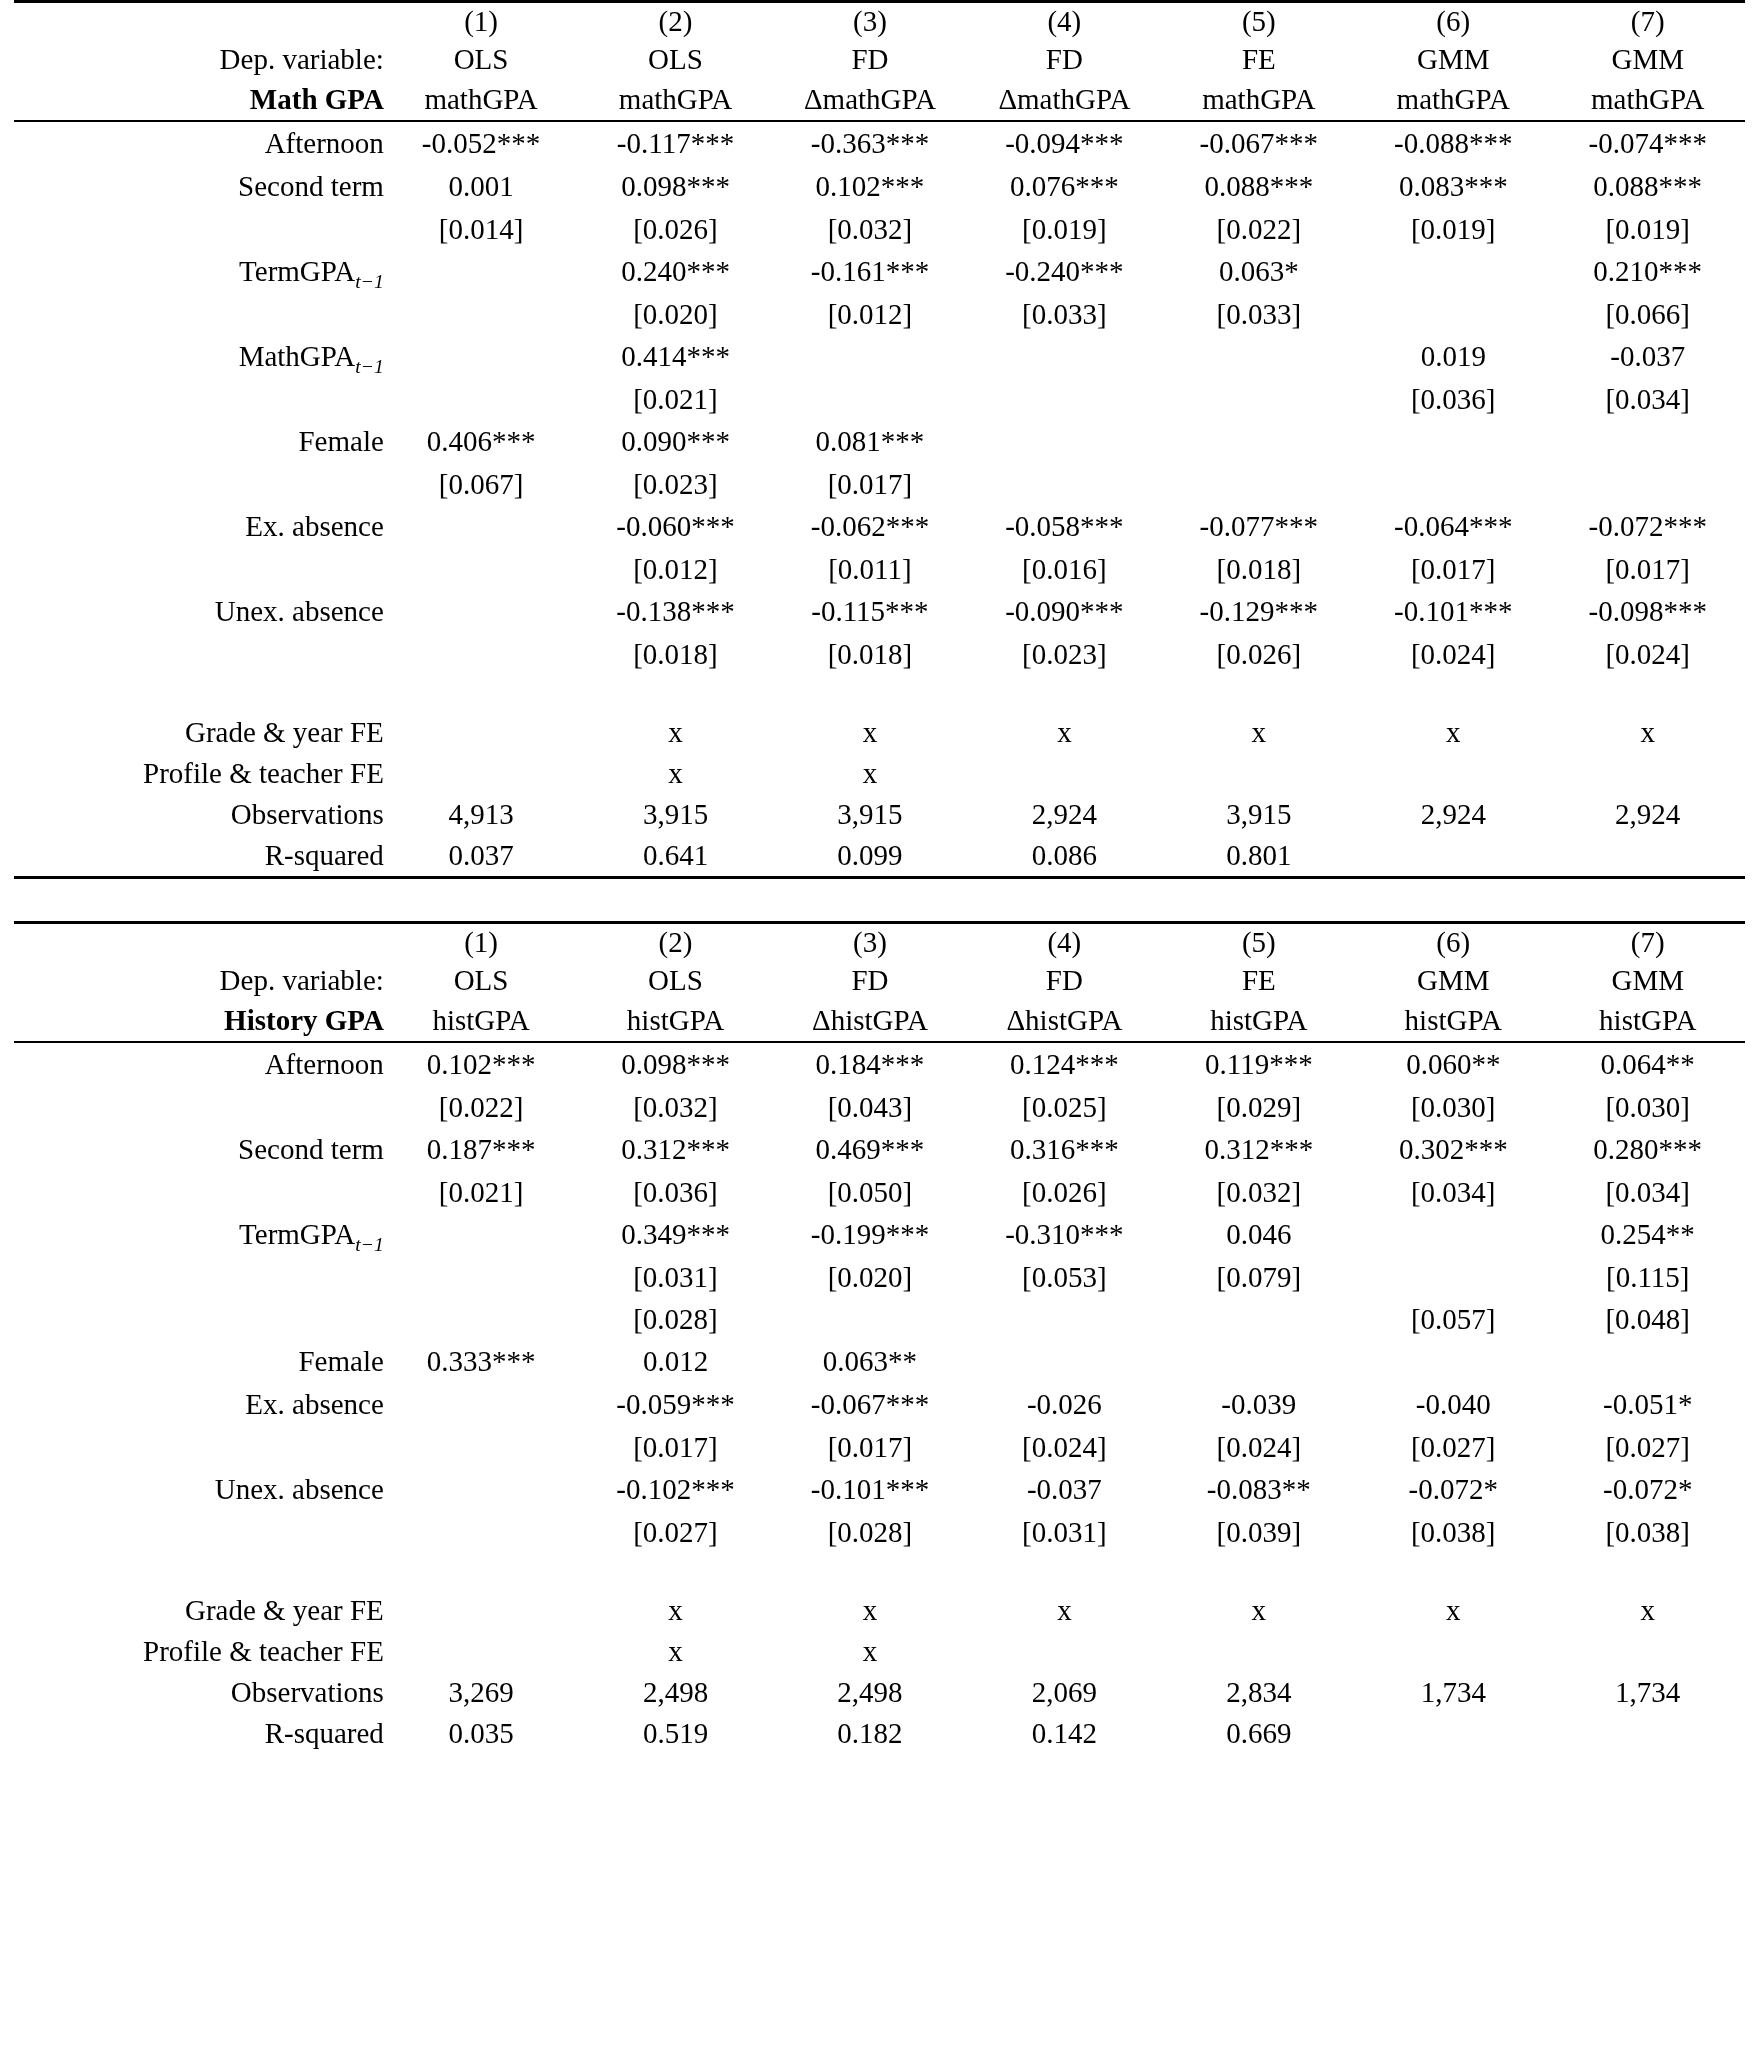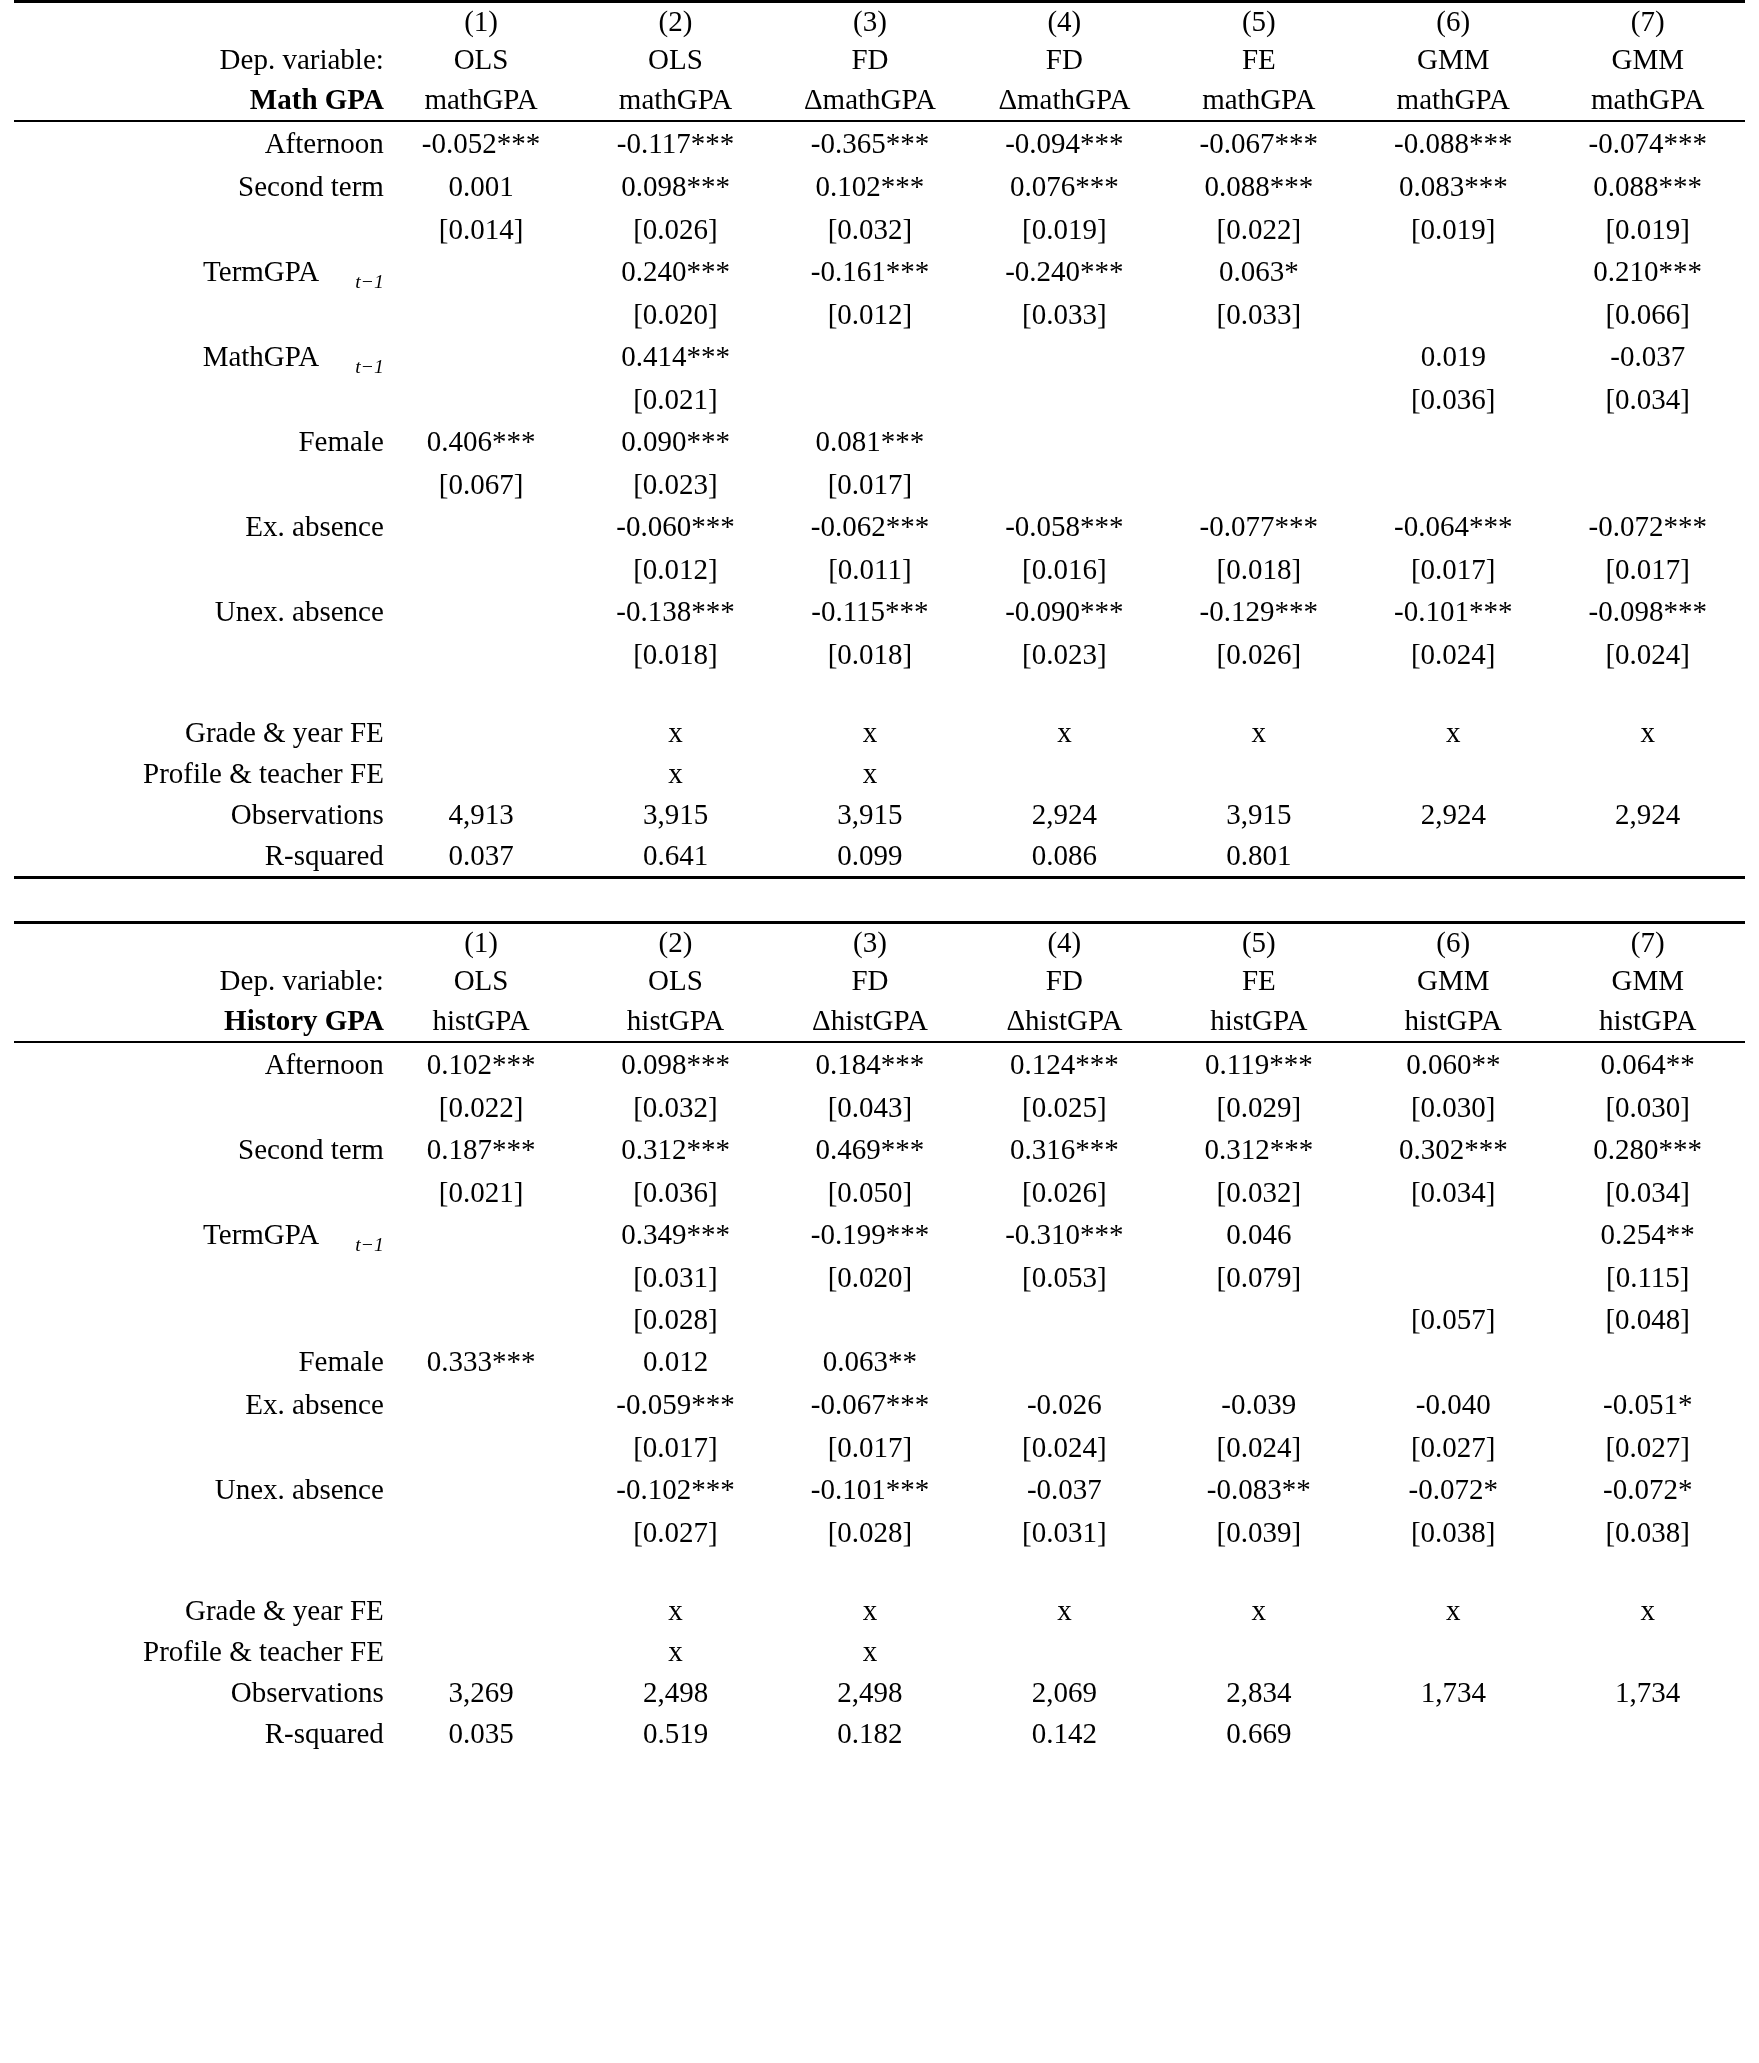--- a/index.html
+++ b/index.html
@@ -50,21 +50,20 @@
   }
   .coefrow td { height: 43px; line-height: 43px; }
   .serow   td { height: 42px; line-height: 42px; }
   .bold { font-weight: bold; }
   .spacer td { height: 37px; line-height: 37px; }
   .statrow td { height: 41px; line-height: 41px; }
   sub {
     font-size: 0.68em;
     vertical-align: sub;
     line-height: 0;
-    margin-left: 36px;
   }
   .ital { font-style: italic; }
   .tblgap { height: 42px; }
   .hdr-colnum td { height: 37px; line-height: 37px; }
   .hdr-meth  td { height: 39px; line-height: 39px; }
   .hdr-dep   td { height: 41px; line-height: 41px; }
 </style>
 </head>
 <body>
 
@@ -111,21 +110,21 @@
         <td class="num">mathGPA</td>
         <td class="num">mathGPA</td>
         <td class="num">mathGPA</td>
       </tr>
     </tbody>
     <tbody class="rule-mid" id="body-0">
         <tr class="coefrow">
           <td class="lab">Afternoon</td>
           <td class="num">-0.052***</td>
           <td class="num">-0.117***</td>
-          <td class="num">-0.365***</td>
+          <td class="num">-0.363***</td>
           <td class="num">-0.094***</td>
           <td class="num">-0.067***</td>
           <td class="num">-0.088***</td>
           <td class="num">-0.074***</td>
         </tr>
         <tr class="coefrow">
           <td class="lab">Second term</td>
           <td class="num">0.001</td>
           <td class="num">0.098***</td>
           <td class="num">0.102***</td>

